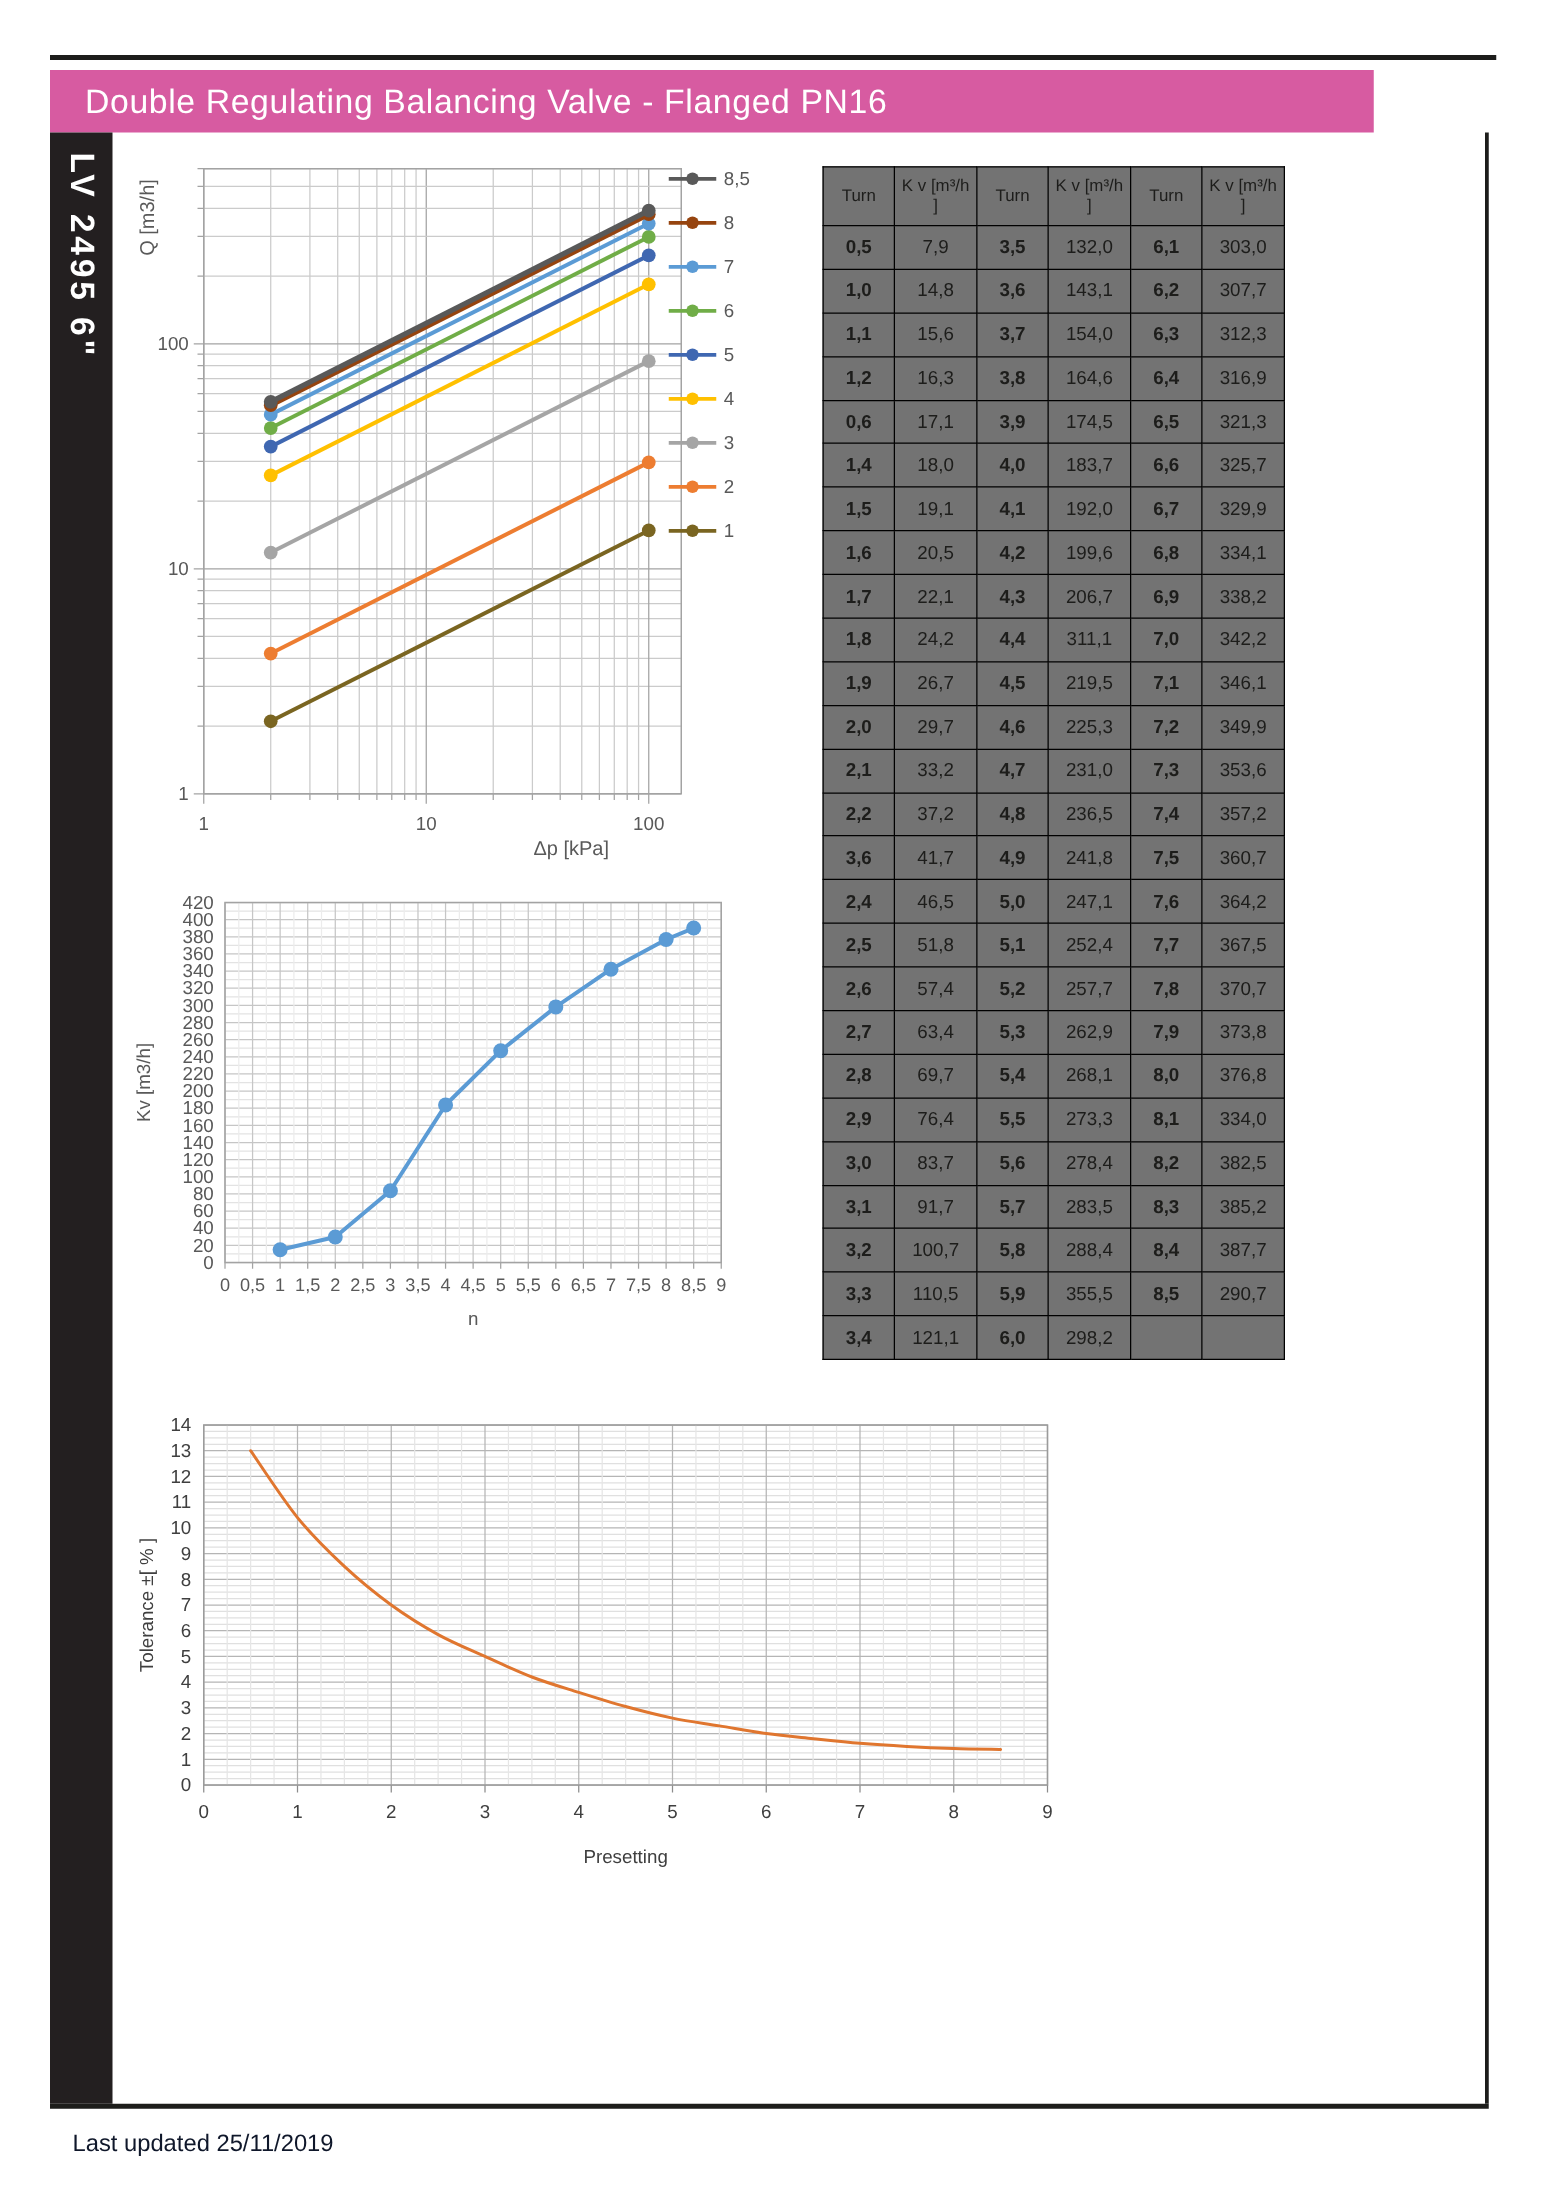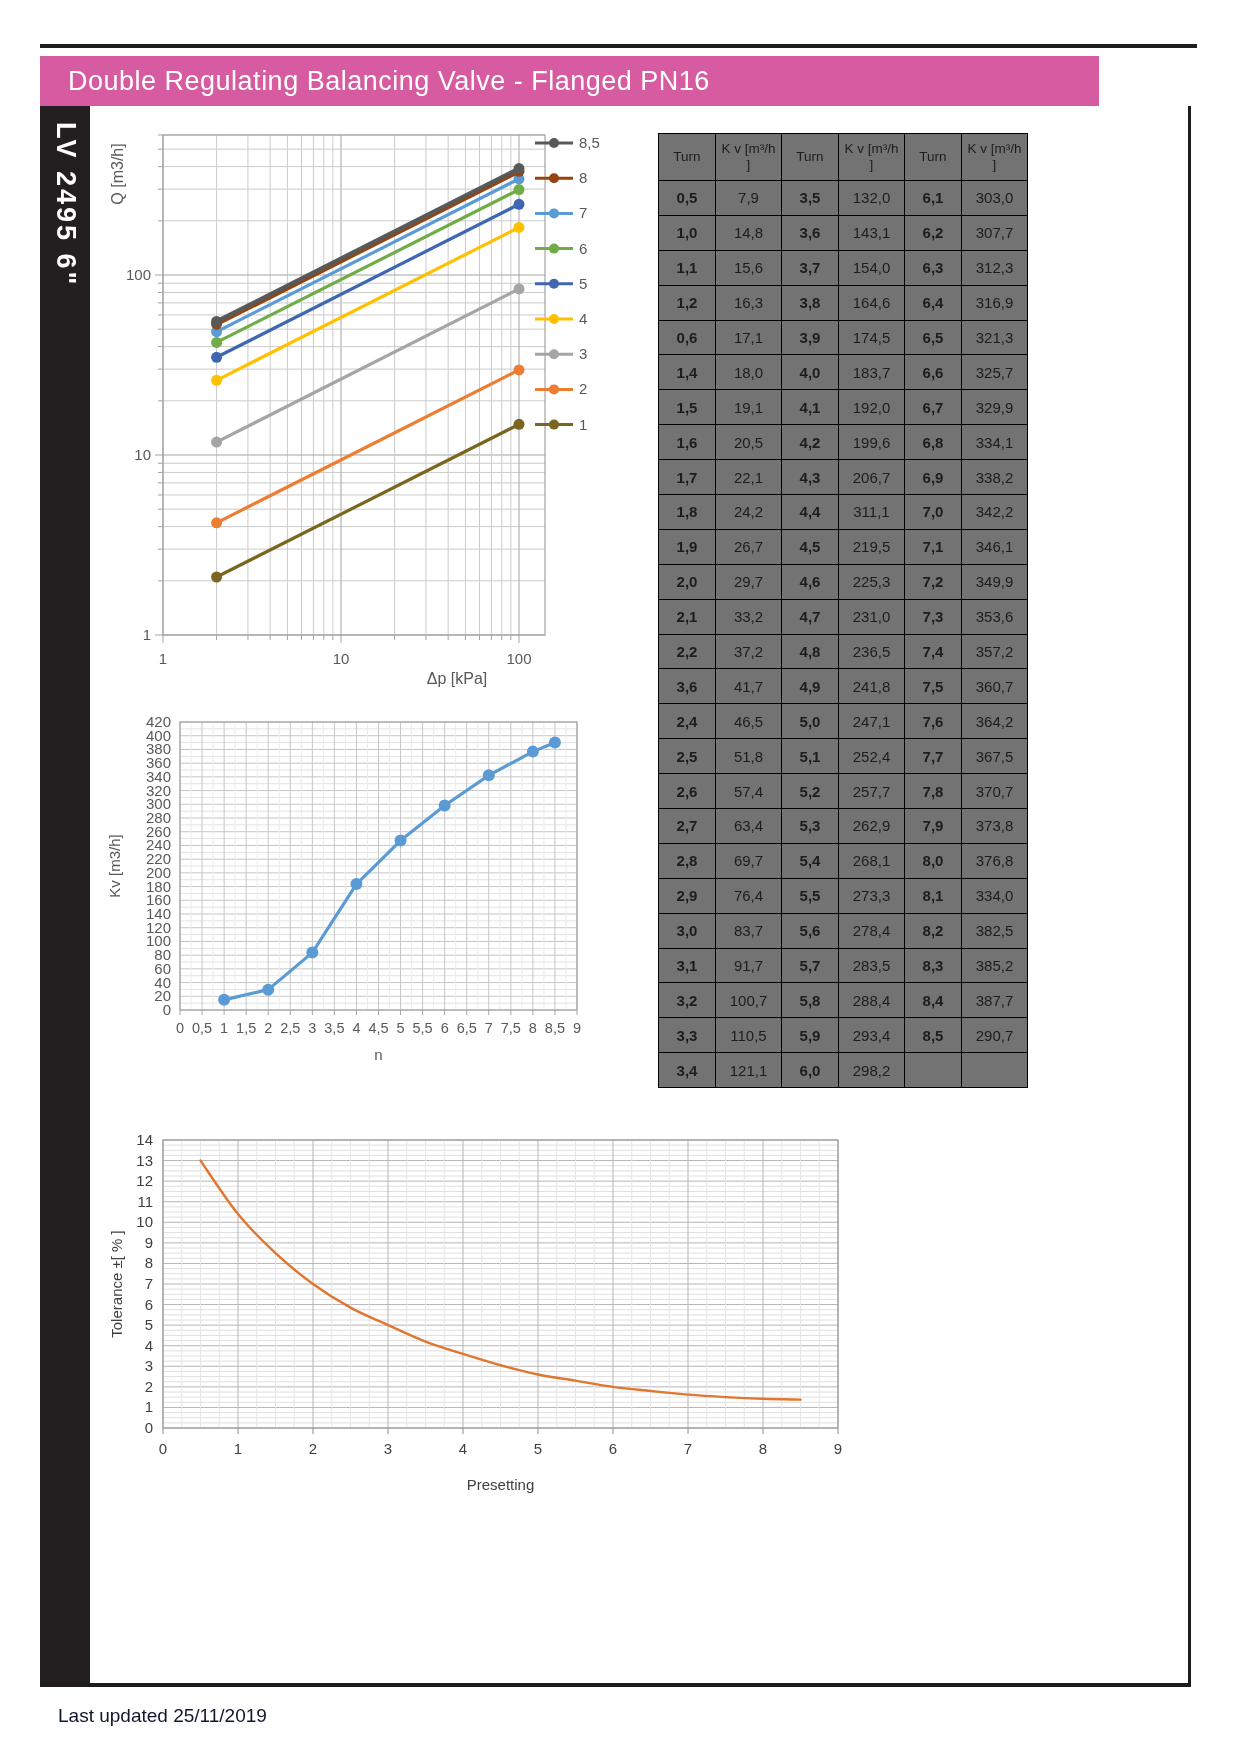--- a/index.html
+++ b/index.html
@@ -734,21 +734,21 @@
         <td>100,7</td>
         <td class="turn">5,8</td>
         <td>288,4</td>
         <td class="turn">8,4</td>
         <td>387,7</td>
       </tr>
       <tr>
         <td class="turn">3,3</td>
         <td>110,5</td>
         <td class="turn">5,9</td>
-        <td>293,4</td>
+        <td>355,5</td>
         <td class="turn">8,5</td>
         <td>290,7</td>
       </tr>
       <tr>
         <td class="turn">3,4</td>
         <td>121,1</td>
         <td class="turn">6,0</td>
         <td>298,2</td>
         <td class="turn"></td>
         <td></td>

